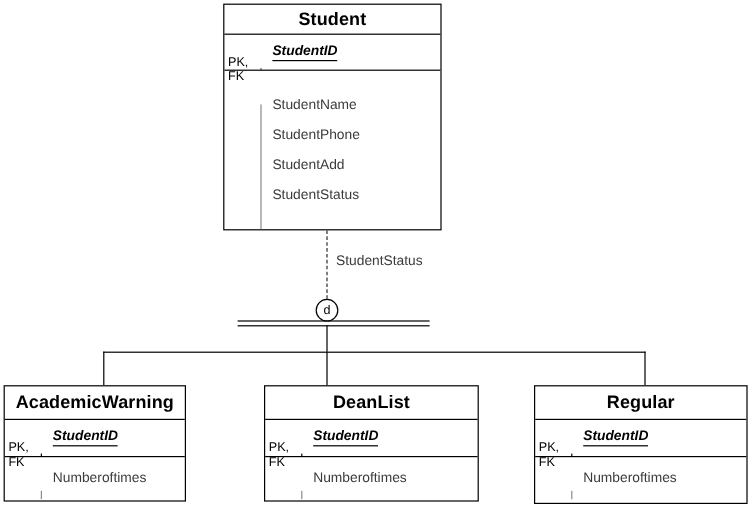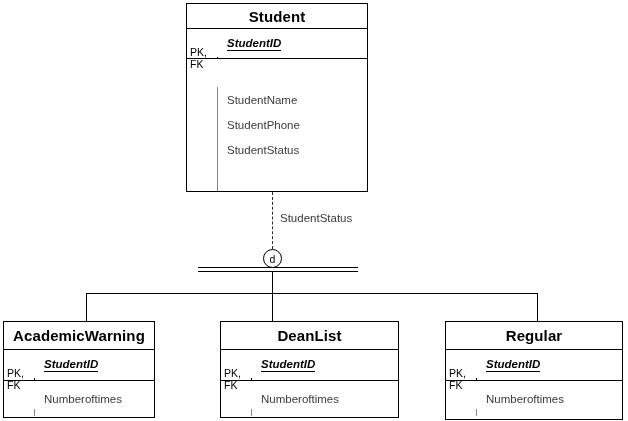--- a/index.html
+++ b/index.html
@@ -157,20 +157,21 @@
       <div class="attr-cell pk">
         <span class="attr-line"><span class="pk-underline">StudentID</span></span>
       </div>
     </div>
 
     <div class="ent-row" style="height:132px;">
       <div class="key-cell plain"></div>
       <div class="attr-cell">
         <span class="attr-line">StudentName</span>
         <span class="attr-line">StudentPhone</span>
+        <span class="attr-line">StudentAdd</span>
         <span class="attr-line">StudentStatus</span>
       </div>
     </div>
   </div>
 
   <div class="dashed-line" style="left:272px; top:192px; height:57px;"></div>
   <div class="edge-label" style="left:280px; top:212px;">StudentStatus</div>
 
   <div class="disjoint-circle" style="left:263px; top:249px;">
     <span>d</span>

